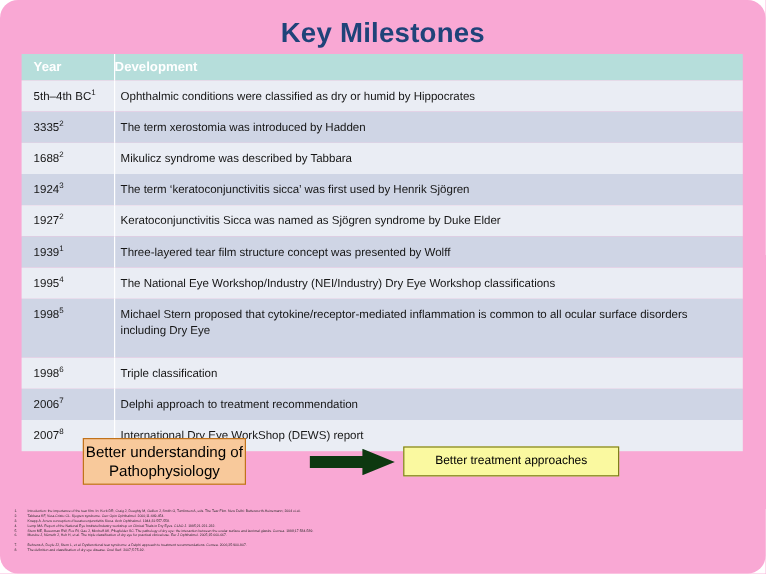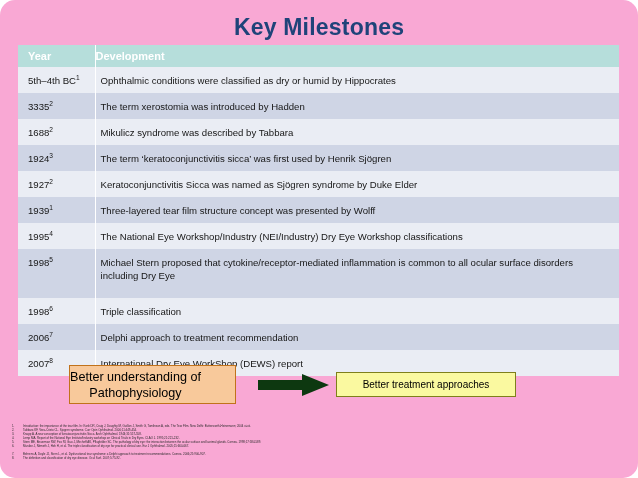--- a/index.html
+++ b/index.html
@@ -103,28 +103,28 @@
     left: 0;
     top: 365px;
     width: 638px;
     height: 46px;
   }
 
   .box-understanding {
     position: absolute;
     left: 69px;
     top: 0px;
-    width: 167px;
+    width: 136px;
     height: 39px;
     background: #F8C99B;
     border: 1.6px solid #C1721B;
     box-sizing: border-box;
     display: flex;
     align-items: center;
-    justify-content: flex-start;
+    justify-content: center;
     text-align: center;
     font-size: 12.6px;
     color: #000000;
     line-height: 16px;
   }
 
   .box-treatment {
     position: absolute;
     left: 336px;
     top: 7px;

